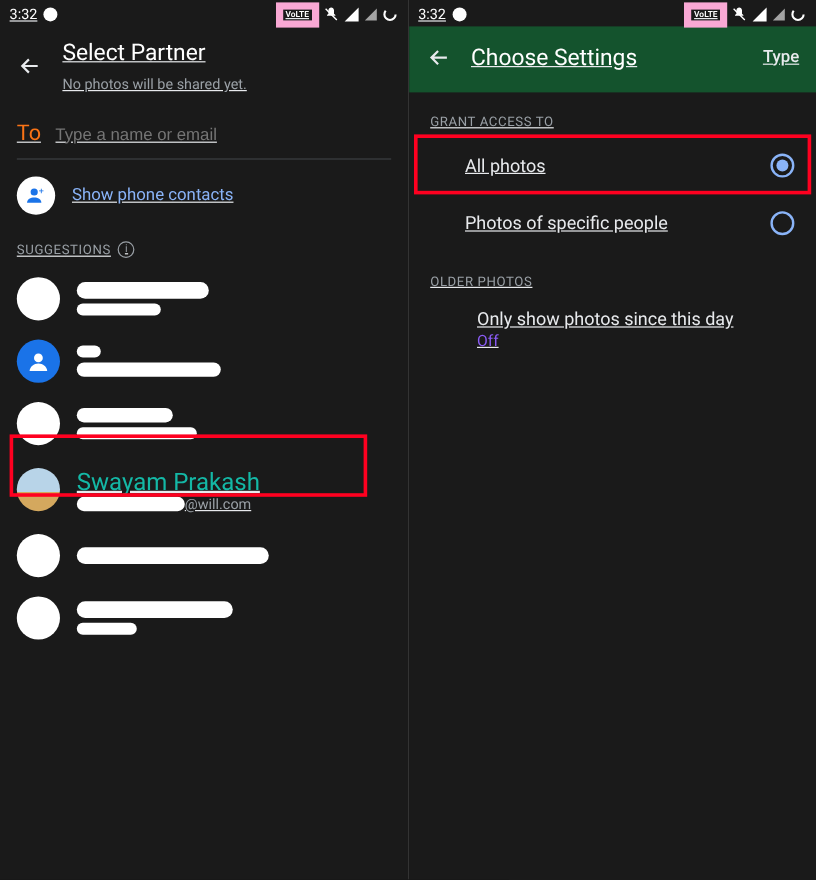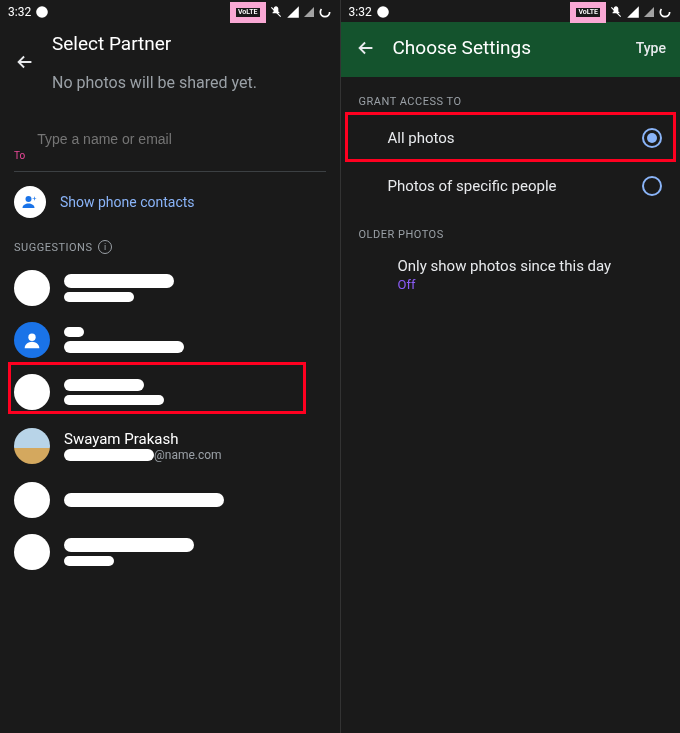--- a/index.html
+++ b/index.html
@@ -5,21 +5,21 @@
     * { margin: 0; padding: 0; box-sizing: border-box; }
     body {
       background: #1a1a1a;
       font-family: -apple-system, Roboto, sans-serif;
       width: 680px;
       height: 733px;
       display: flex;
       color: #e8eaed;
       overflow: hidden;
     }
-    .panel { flex: 1; background: #1a1a1a; position: relative; }
+    .panel { flex: 1; background: #1a1a1a; position: relative; text-decoration: underline; }
     .panel-left { border-right: 1px solid #333; }
     
     .status-bar {
       height: 22px;
       display: flex;
       align-items: center;
       justify-content: space-between;
       padding: 2px 8px 0 8px;
       font-size: 12px;
       color: #fff;
@@ -33,27 +33,27 @@
       line-height: 9px; font-weight: 600;
     }
     
     .header {
       display: flex; align-items: center; padding: 10px 14px 14px 14px;
     }
     .header-right { background: #14532d; padding: 14px 14px 18px 14px; display:flex; align-items:center;}
     .back-icon { width:22px; height:22px; margin-right: 16px; flex-shrink:0;}
     .header-titles { flex:1; }
     .title { font-size: 19px; color:#fff; font-weight:400;}
-    .subtitle { font-size: 16px; color:#9aa0a6; margin-top:18px;}
+    .subtitle { font-size: 12px; color:#9aa0a6; margin-top:8px;}
     .next-btn { color:#e8eaed; font-size:14px; font-weight:500; }
     
     .to-row {
       display:flex; align-items:center; padding:10px 14px; gap:12px;
     }
-    .to-label { font-size:10px; color:#ec4899;margin-top:34px;}
+    .to-label { font-size:18px; color:#f97316;}
     .to-input {
       background:transparent; border:none; color:#9aa0a6; font-size:14px; flex:1;
       outline:none;
     }
     .divider { height:1px; background:#3c4043; margin: 0 14px;}
     
     .show-contacts-row {
       display:flex; align-items:center; padding:14px; gap:14px;
     }
     .contact-circle {
@@ -72,21 +72,21 @@
     .suggestion-item {
       display:flex; align-items:center; padding:8px 14px; gap:14px; min-height:50px;
       position:relative;
     }
     .avatar { width:36px; height:36px; border-radius:50%; flex-shrink:0;}
     .avatar-white { background:#fff;}
     .avatar-blue { background:#1a73e8;}
     .avatar-hori { background: linear-gradient(#b8d4e8 55%, #d4a85e 55%);}
     .redacted { display:flex; flex-direction:column; gap:4px;}
     .rd-bar { background:#fff; border-radius:8px; height:14px;}
-    .suggestion-name { font-size:15px; color:#ffffff;}
+    .suggestion-name { font-size:20px; color:#14b8a6;}
     .suggestion-email { font-size:12px; color:#9aa0a6;}
     .highlight-box {
       position:absolute; border:3px solid #ff0020; pointer-events:none;
     }
     
     .option-row {
       display:flex; align-items:center; justify-content:space-between;
       padding:14px 18px;
       margin-left:29px;
     }
@@ -187,21 +187,21 @@
       <div class="rd-bar" style="width:100px;height:10px"></div>
     </div>
   </div>
 
   <div class="suggestion-item" style="padding:10px 14px;">
     <div class="avatar avatar-hori"></div>
     <div>
       <div class="suggestion-name">Swayam Prakash</div>
       <div style="display:flex;align-items:center;gap:0;">
         <div class="rd-bar" style="width:90px;height:12px"></div>
-        <span class="suggestion-email">@name.com</span>
+        <span class="suggestion-email">@will.com</span>
       </div>
     </div>
   </div>
 
   <div class="suggestion-item">
     <div class="avatar avatar-white"></div>
     <div class="redacted">
       <div class="rd-bar" style="width:160px;height:14px"></div>
     </div>
   </div>

